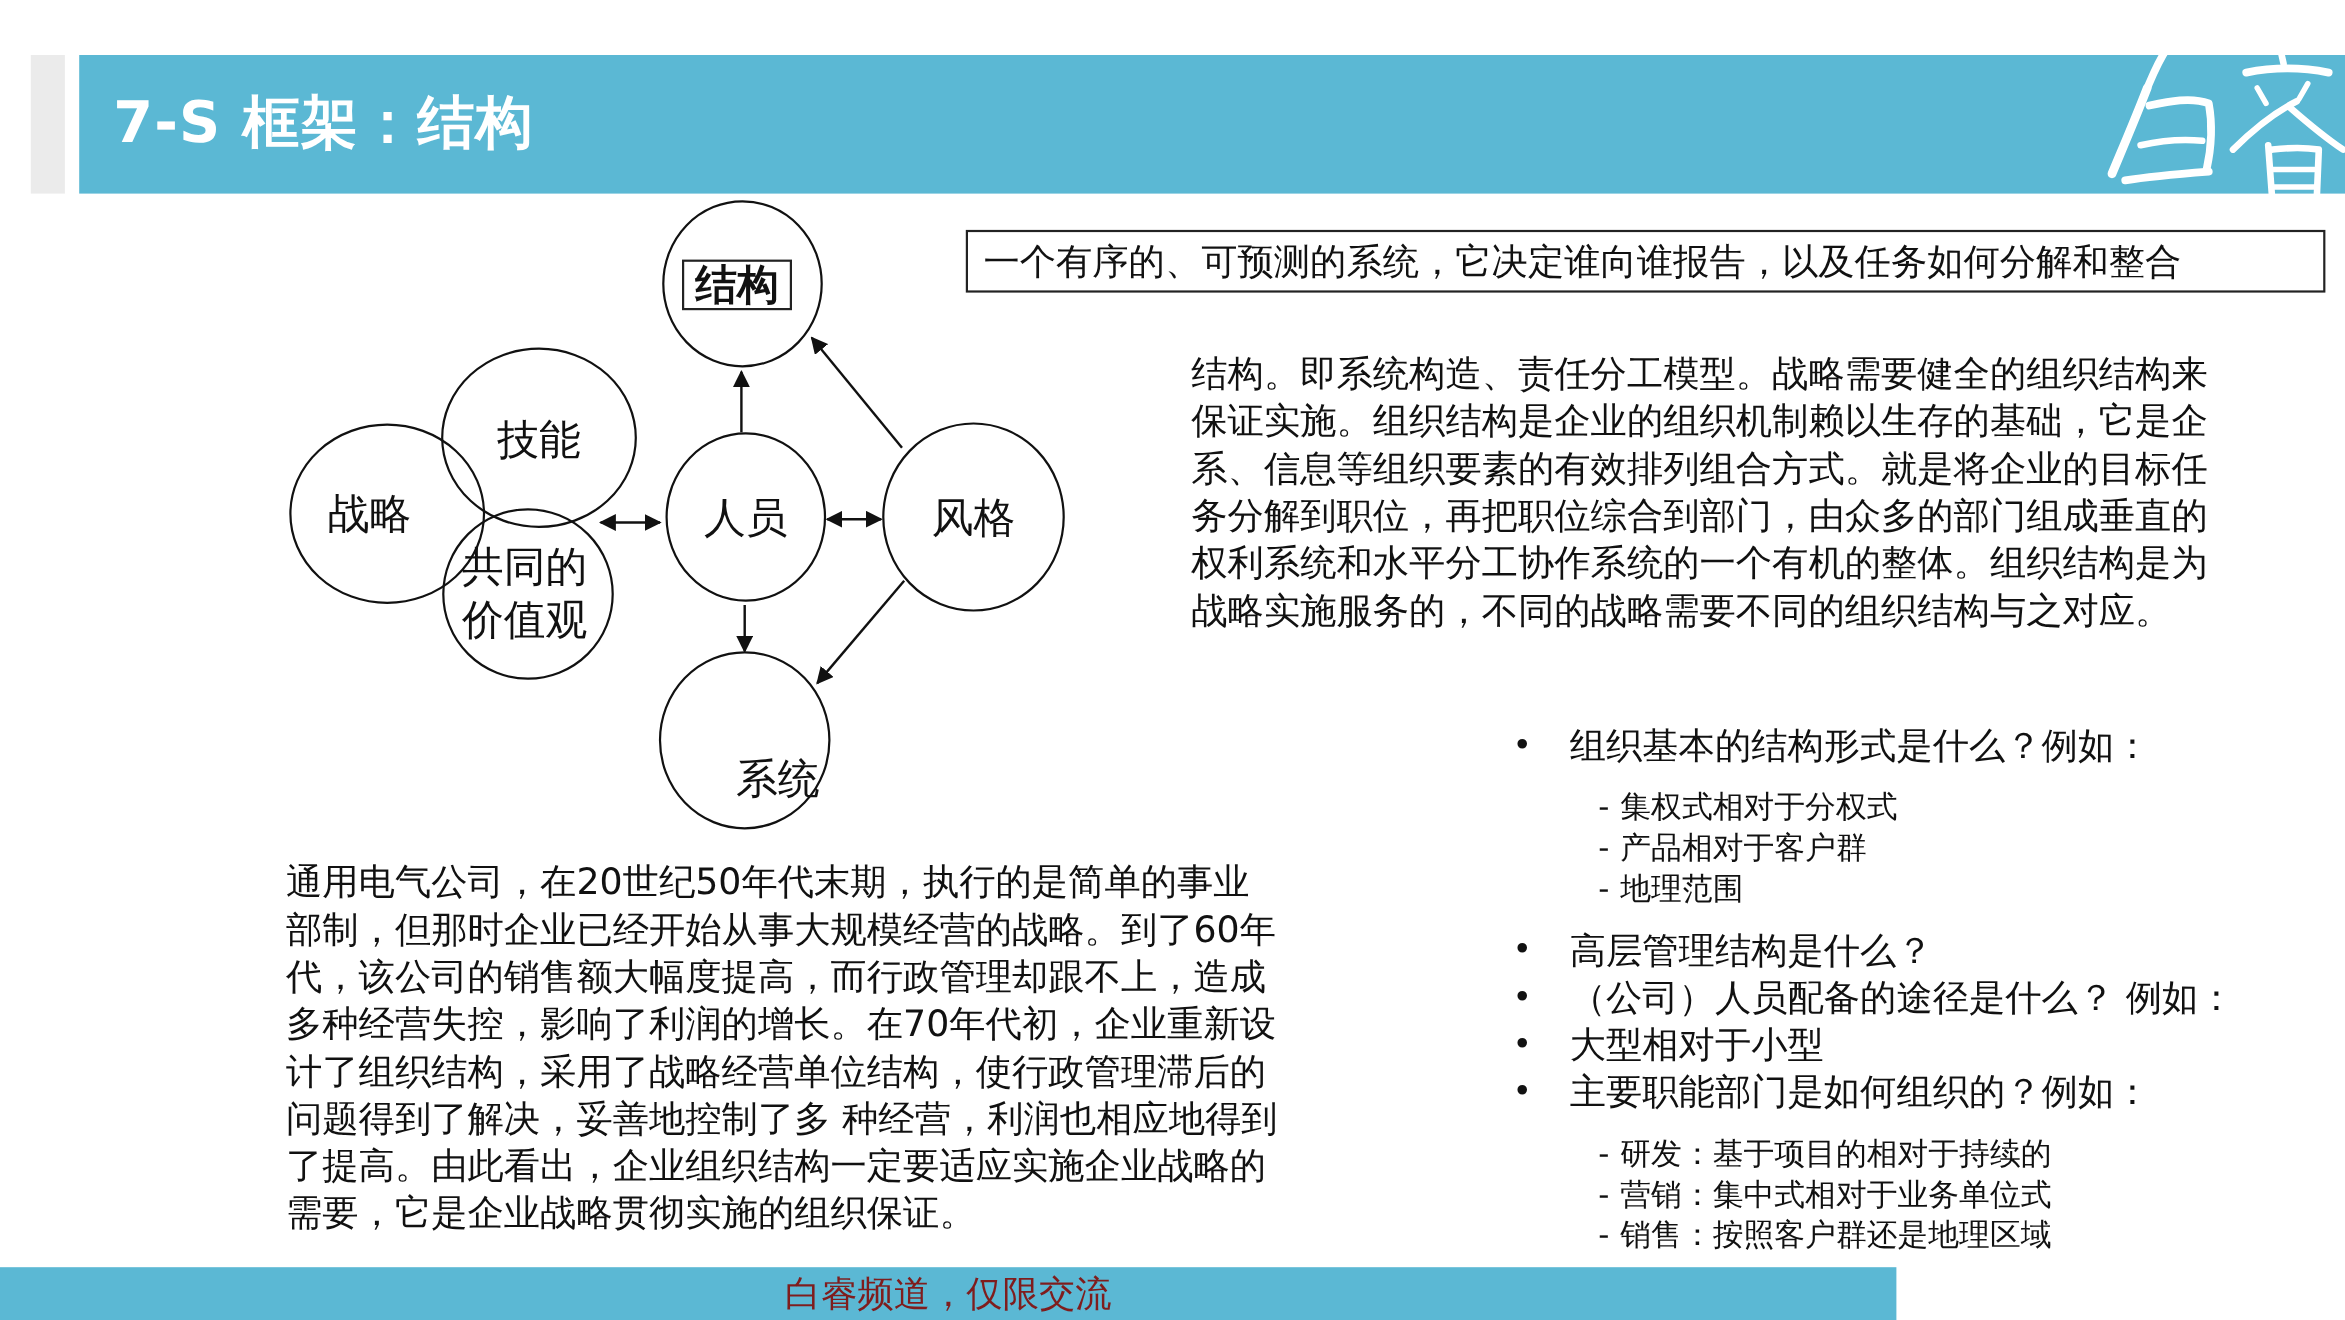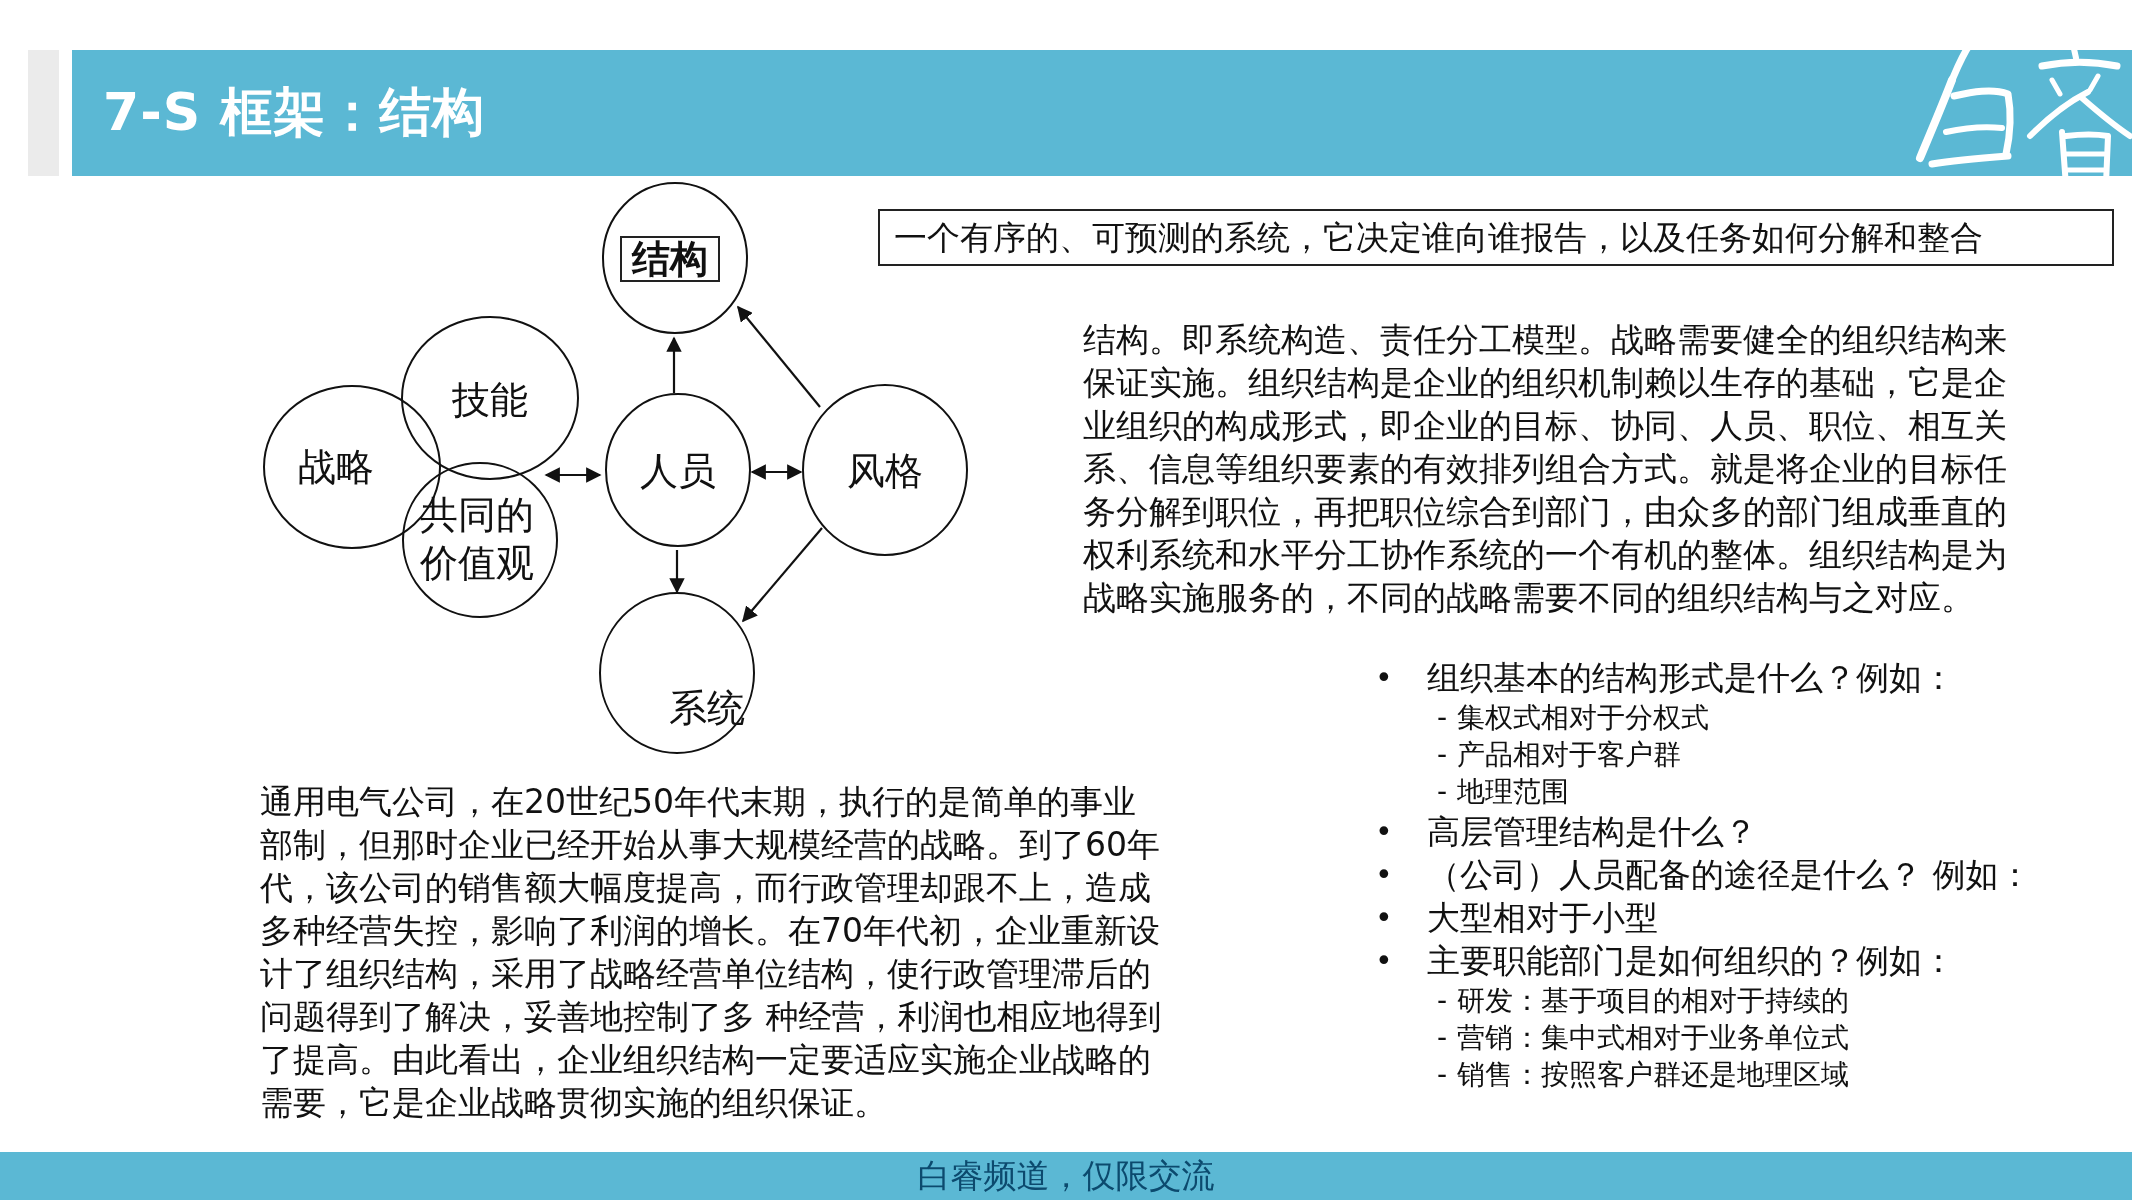--- a/index.html
+++ b/index.html
@@ -60,28 +60,28 @@
 
   .qa-list {
     position: absolute; left: 1372px; top: 656px; width: 760px;
     margin: 0; padding: 0; list-style: none;
   }
   .qa-item { position: relative; padding-left: 55px; font-size: 33px; line-height: 43px; white-space: nowrap; }
   .qa-item .bullet {
     position: absolute; left: 3px; top: 0; font-size: 30px; line-height: 43px;
   }
   .qa-sub {
-    list-style: none; margin: 0; padding: 0 0 0 10px;
+    list-style: none; margin: 16px; padding: 0 0 0 10px;
   }
   .qa-sub li { font-size: 28px; line-height: 37px; white-space: nowrap; }
   .qa-sub li .dash { display: inline-block; width: 20px; }
 
   .footer {
-    position: absolute; left: 0; top: 1152px; width: 2132px; height: 48px;
-    background: #5bb8d4; color: #0c4a6e; text-align: center;
+    position: absolute; left: 0; top: 1152px; width: 1724px; height: 48px;
+    background: #5bb8d4; color: #7f1d1d; text-align: center;
     font-size: 33px; line-height: 48px;
   }
 </style>
 </head>
 <body>
 
 <div class="grey-tab"></div>
 <div class="header-bar"></div>
 <div class="title">7-S 框架：结构</div>
 
@@ -140,21 +140,20 @@
   <div class="node-label" style="left:678px; top:471px;">人员</div>
   <div class="node-label" style="left:885px; top:471px;">风格</div>
   <div class="node-label" style="left:707px; top:676px;margin-top:32px;">系统</div>
 </div>
 
 <div class="definition-box">一个有序的、可预测的系统，它决定谁向谁报告，以及任务如何分解和整合</div>
 
 <div class="para-right">
   <span>结构。即系统构造、责任分工模型。战略需要健全的组织结构来</span>
   <span>保证实施。组织结构是企业的组织机制赖以生存的基础，它是企</span>
-  <span>业组织的构成形式，即企业的目标、协同、人员、职位、相互关</span>
   <span>系、信息等组织要素的有效排列组合方式。就是将企业的目标任</span>
   <span>务分解到职位，再把职位综合到部门，由众多的部门组成垂直的</span>
   <span>权利系统和水平分工协作系统的一个有机的整体。组织结构是为</span>
   <span>战略实施服务的，不同的战略需要不同的组织结构与之对应。</span>
 </div>
 
 <ul class="qa-list">
   <li class="qa-item">
     <span class="bullet">•</span>
     <span>组织基本的结构形式是什么？例如：</span>

